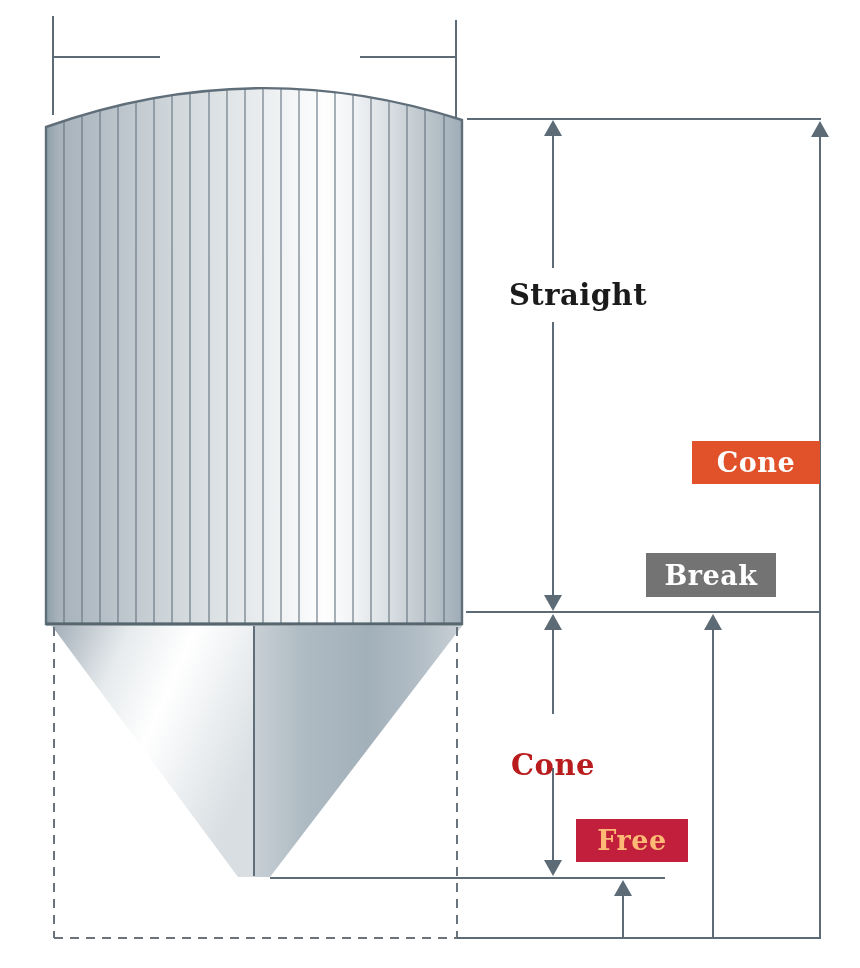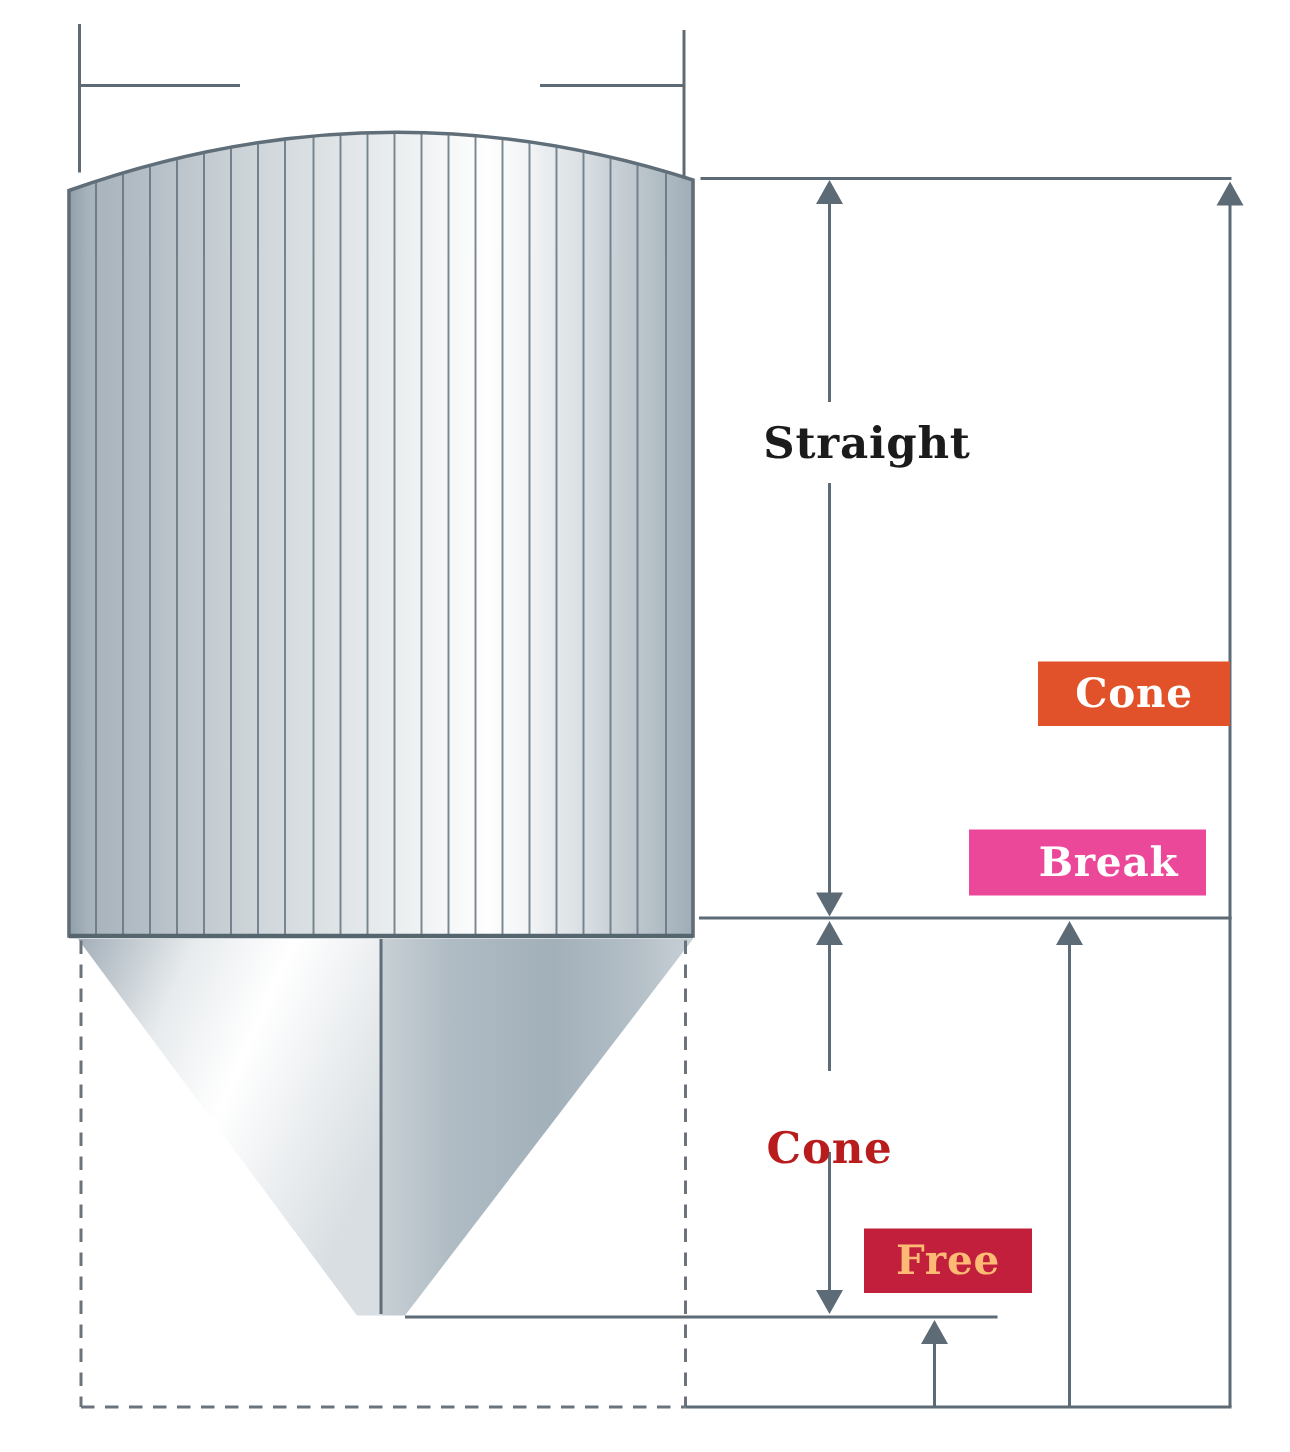--- a/index.html
+++ b/index.html
@@ -119,19 +119,19 @@
 
       <line x1="457" y1="938" x2="821" y2="938"></line>
     </g>
   </svg>
 
 
   <div id="label-straight" class="dim-plain" style="color: rgb(27, 27, 27); margin-left: 25px;">Straight</div>
 
   <div id="label-total" class="dim-badge" style="background-color: rgb(226, 82, 42); color: rgb(255, 255, 255);">Cone</div>
 
-  <div id="label-break" class="dim-badge" style="background-color: #ec4899; color: rgb(255, 255, 255); padding-left: 28px;">Break</div>
+  <div id="label-break" class="dim-badge" style="background-color: #737373; color: rgb(255, 255, 255);">Break</div>
 
   <div id="label-cone" class="dim-plain" style="color: #b91c1c; margin-top: 24px;">Cone</div>
 
   <div id="label-free" class="dim-badge" style="background-color: rgb(193, 31, 60); color: #fdba74;">Free</div>
 
 </div>
 
 </body></html>

